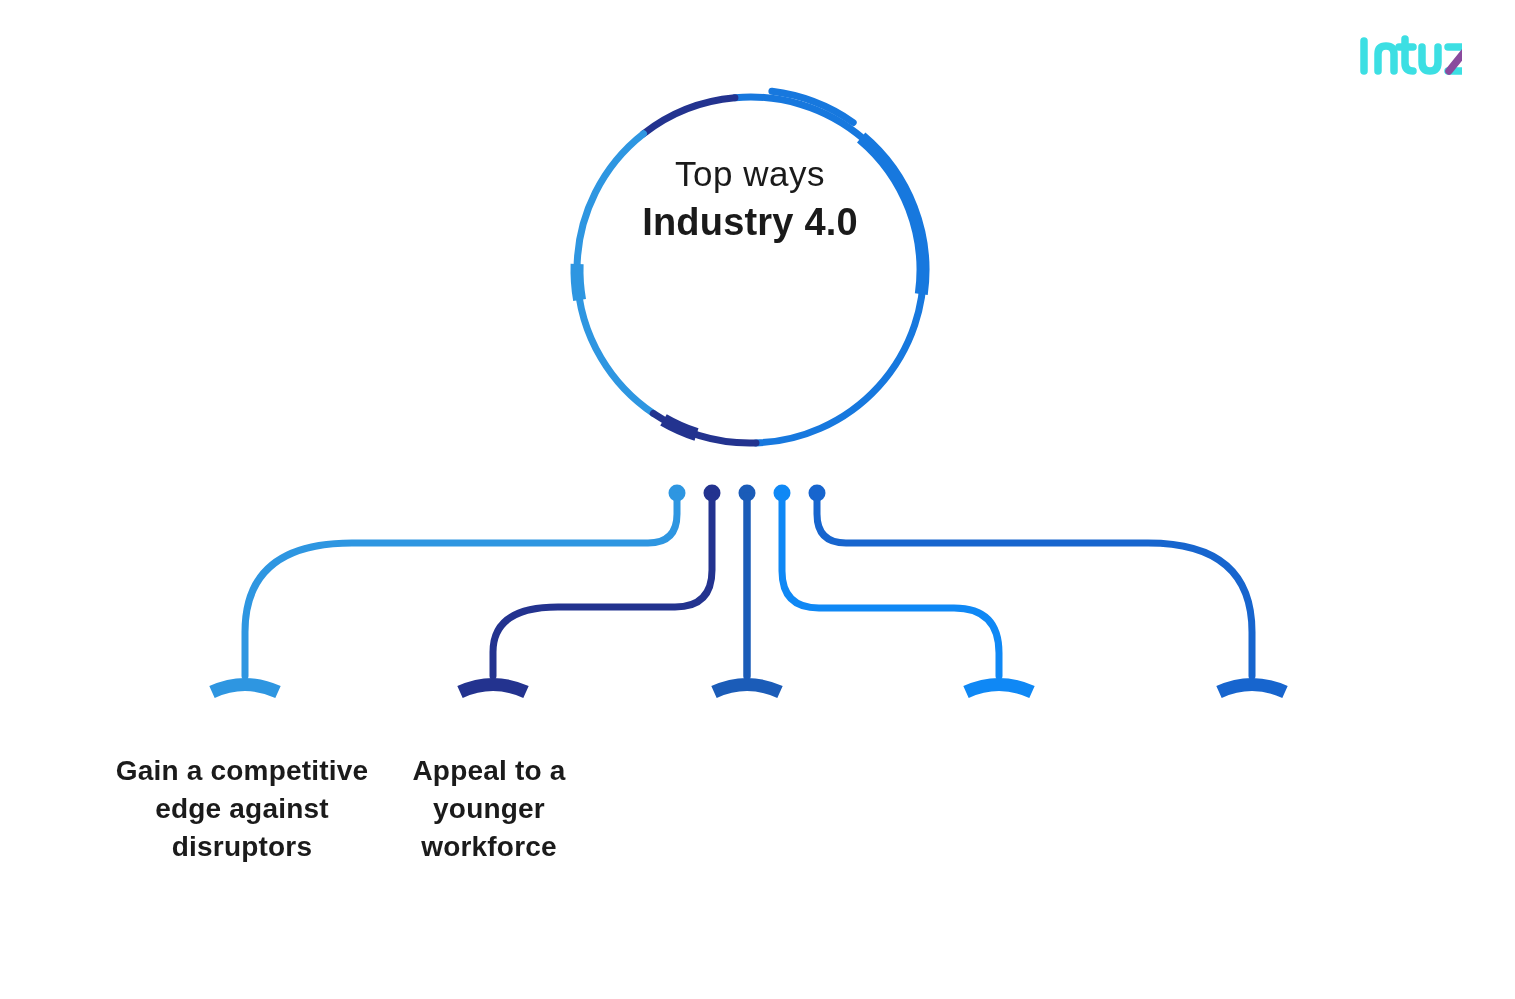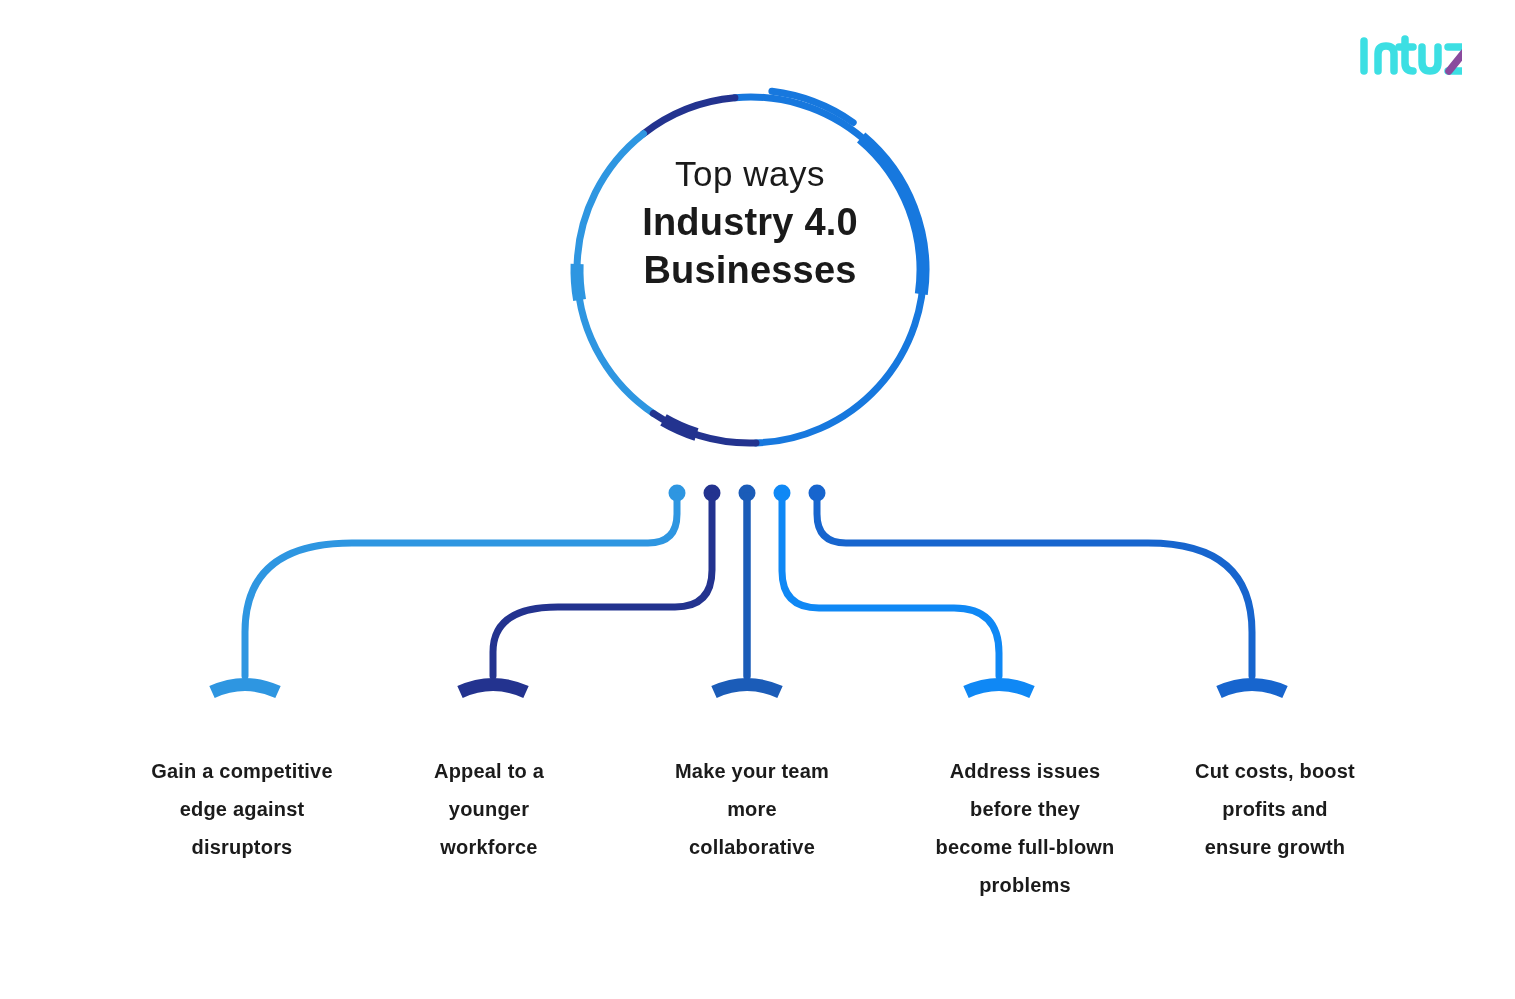--- a/index.html
+++ b/index.html
@@ -40,21 +40,21 @@
     font-weight: 700;
     line-height: 48px;
     letter-spacing: 0.2px;
     text-align: center;
   }
   .branch-label {
     position: absolute;
     top: 752px;
     width: 330px;
     text-align: center;
-    font-size: 20px;
+    font-size: 28px;
     font-weight: 600;
     line-height: 38px;
     color: #1b1b1b;
     white-space: pre-line;
     letter-spacing: 0.2px;
   }
   .bl-1 { left: 77px;  }
   .bl-2 { left: 324px; }
   .bl-3 { left: 587px; }
   .bl-4 { left: 860px; }
@@ -113,33 +113,22 @@
       <path d="M 64 16 L 64 31 Q 64 40 72 40 Q 80 40 80 31 L 80 16" stroke="#3CDFE3"></path>
       <path d="M 90 16 L 111 16" stroke="#3CDFE3"></path>
       <path d="M 90 40 L 111 40" stroke="#3CDFE3"></path>
       <path d="M 112 14 L 91 40" stroke="#8A4A9D"></path>
     </g>
   </svg>
 
   <div class="center-title">
     <div class="t-reg">Top ways</div>
     <div class="t-bold">Industry 4.0</div>
-    <div class="t-bold">Businesses</div>
   </div>
 
   <div class="branch-label bl-1">Gain a competitive
 edge against
 disruptors</div>
   <div class="branch-label bl-2">Appeal to a
 younger
 workforce</div>
-  <div class="branch-label bl-3">Make your team
-more
-collaborative</div>
-  <div class="branch-label bl-4">Address issues
-before they
-become full-blown
-problems</div>
-  <div class="branch-label bl-5">Cut costs, boost
-profits and
-ensure growth</div>
 
 </div>
 
 </body></html>

